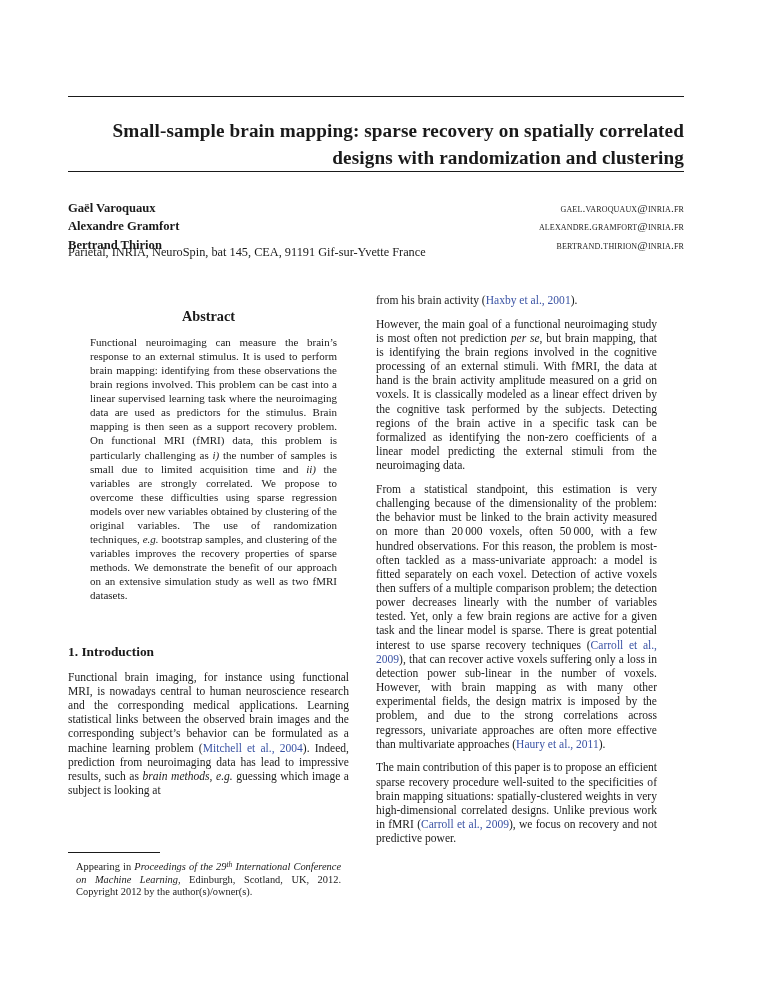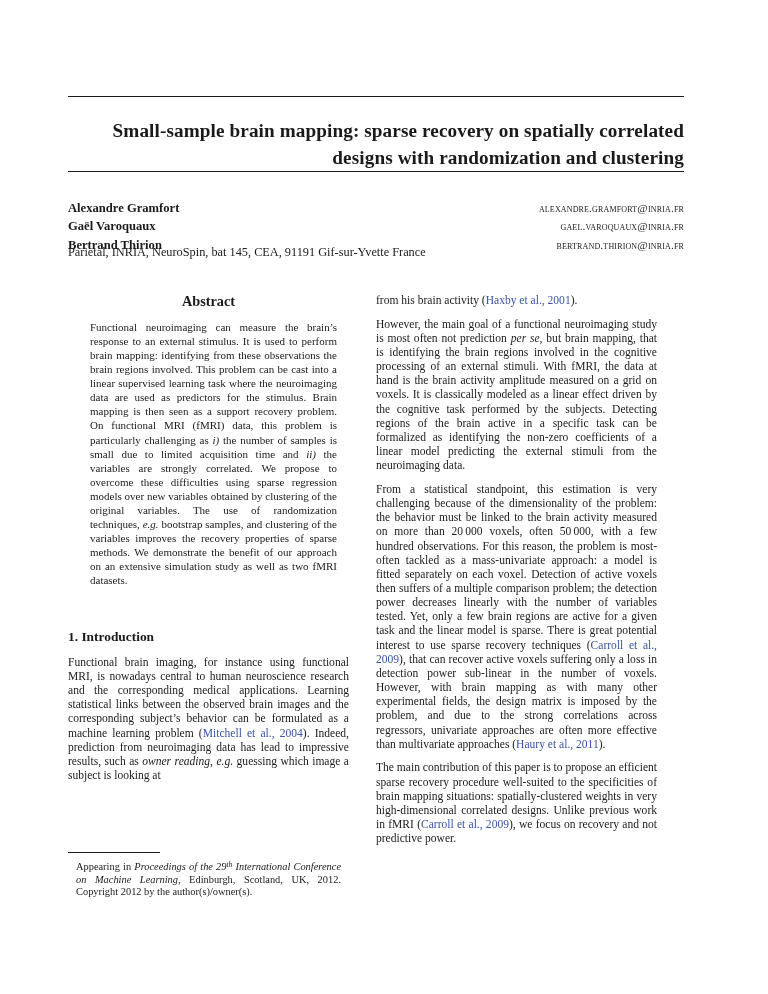--- a/index.html
+++ b/index.html
@@ -95,21 +95,21 @@
     line-height: 14.15px;
     text-align: justify;
   }
   .col-left  { left: 0px; }
   .col-right { left: 308px; }
 
   .abstract-head {
     text-align: center;
     font-size: 14.3px;
     font-weight: bold;
-    margin: 0 0 10px 0;
+    margin: 15px 0 10px 0;
     line-height: 1.2;
   }
   .abstract-body {
     margin: 0 12px 0 22px;
     font-size: 11px;
     line-height: 14.05px;
     text-align: justify;
     -webkit-hyphens: none;
     hyphens: none;
   }
@@ -160,26 +160,26 @@
 
 <div class="page">
 
   <div class="rule-top"></div>
   <div class="rule-bottom"></div>
 
   <h1 class="title">Small-sample brain mapping: sparse recovery on spatially correlated designs with randomization and clustering</h1>
 
   <div class="authors">
     <div class="author-row">
+      <span class="author-name">Gaël Varoquaux</span>
+      <span class="author-email">gael.varoquaux@inria.fr</span>
+    </div>
+    <div class="author-row">
       <span class="author-name">Alexandre Gramfort</span>
       <span class="author-email">alexandre.gramfort@inria.fr</span>
-    </div>
-    <div class="author-row">
-      <span class="author-name">Gaël Varoquaux</span>
-      <span class="author-email">gael.varoquaux@inria.fr</span>
     </div>
     <div class="author-row">
       <span class="author-name">Bertrand Thirion</span>
       <span class="author-email">bertrand.thirion@inria.fr</span>
     </div>
   </div>
 
   <div class="affil-wrap">
     <span class="affiliation">Parietal, INRIA, NeuroSpin, bat 145, CEA, 91191 Gif-sur-Yvette France</span>
   </div>
@@ -202,21 +202,21 @@
 
     <div class="sec-gap"></div>
 
     <div class="section-head">1. Introduction</div>
 
     <p class="para">
       Functional brain imaging, for instance using functional MRI, is nowadays central to human
       neuroscience research and the corresponding medical applications. Learning statistical links
       between the observed brain images and the corresponding subject’s behavior can be
       formulated as a machine learning problem (<span class="cite">Mitchell et al., 2004</span>). Indeed, prediction from
-      neuroimaging data has lead to impressive results, such as <em>owner reading</em>, <em>e.g.</em> guessing
+      neuroimaging data has lead to impressive results, such as <em>brain methods</em>, <em>e.g.</em> guessing
       which image a subject is looking at
     </p>
   </div>
 
   <div class="col col-right">
     <p class="para">
       from his brain activity (<span class="cite">Haxby et al., 2001</span>).
     </p>
 
     <p class="para">

